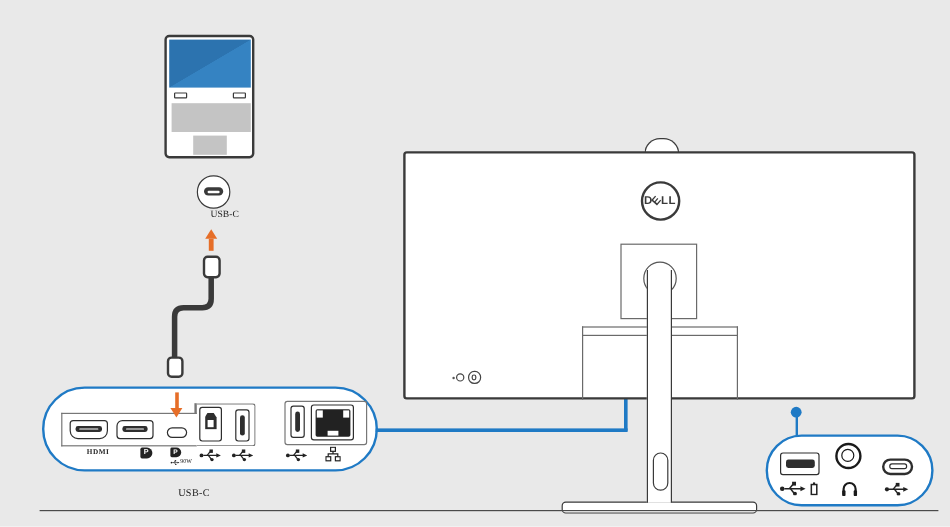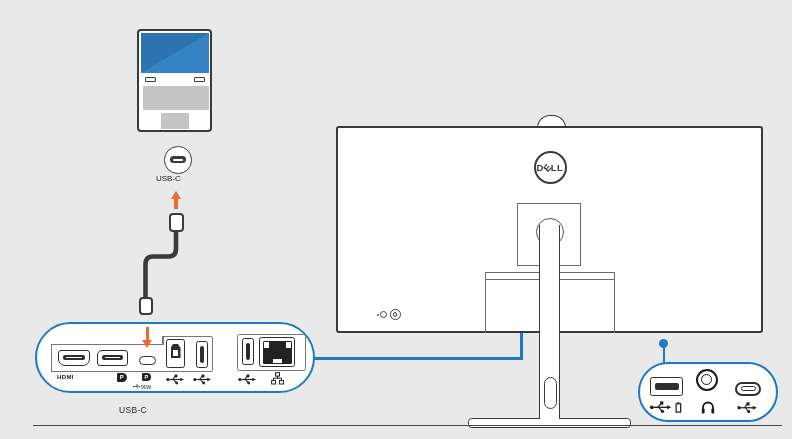--- a/index.html
+++ b/index.html
@@ -7,21 +7,21 @@
     position:relative;width:792px;height:439px;background:#e9e9e9;
     font-family:"Liberation Sans", sans-serif;overflow:hidden;
   }
   #canvas *{box-sizing:border-box;position:absolute;}
   .outline{border:1.7px solid #3a3a3a;background:#fff;}
   .thin-outline{border:1.2px solid #6a6a6a;background:#fff;}
   .port{border:1.8px solid #2e2e2e;background:#fff;}
   .bar{background:#2e2e2e;border-radius:2px;}
   .blue-dot{width:9px;height:9px;border-radius:50%;background:#1f7ac5;}
   .blue-line{background:#1f7ac5;}
-  .lbl{color:#222;text-align:left;}
+  .lbl{color:#222;text-align:right;font-family:Liberation Serif, serif;}
   .dp-logo{background:#222;border-radius:1.5px 5px 5px 1.5px;color:#fff;
            text-align:center;font-weight:bold;}
   svg{display:block;}
 </style>
 </head>
 <body>
 
 <div id="canvas">
 
   <div>

